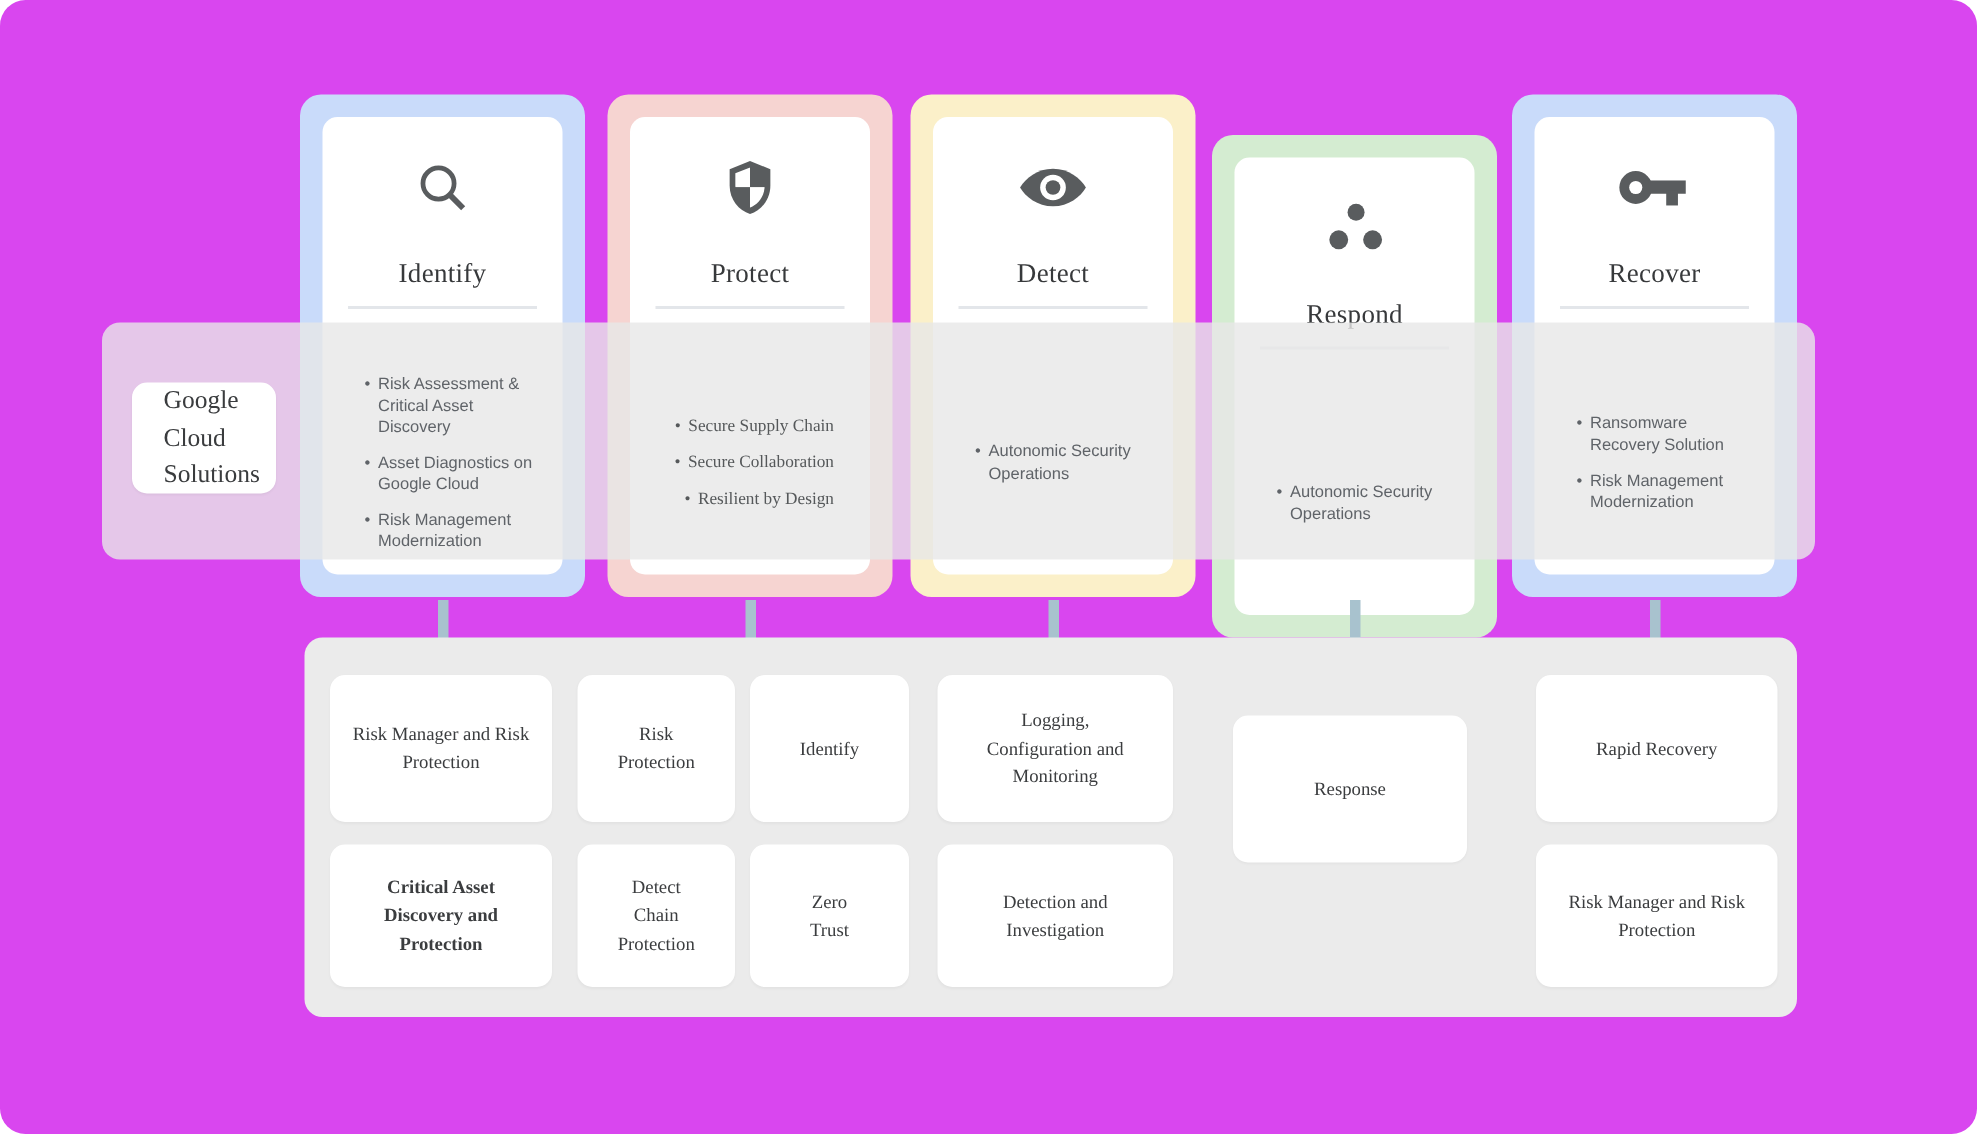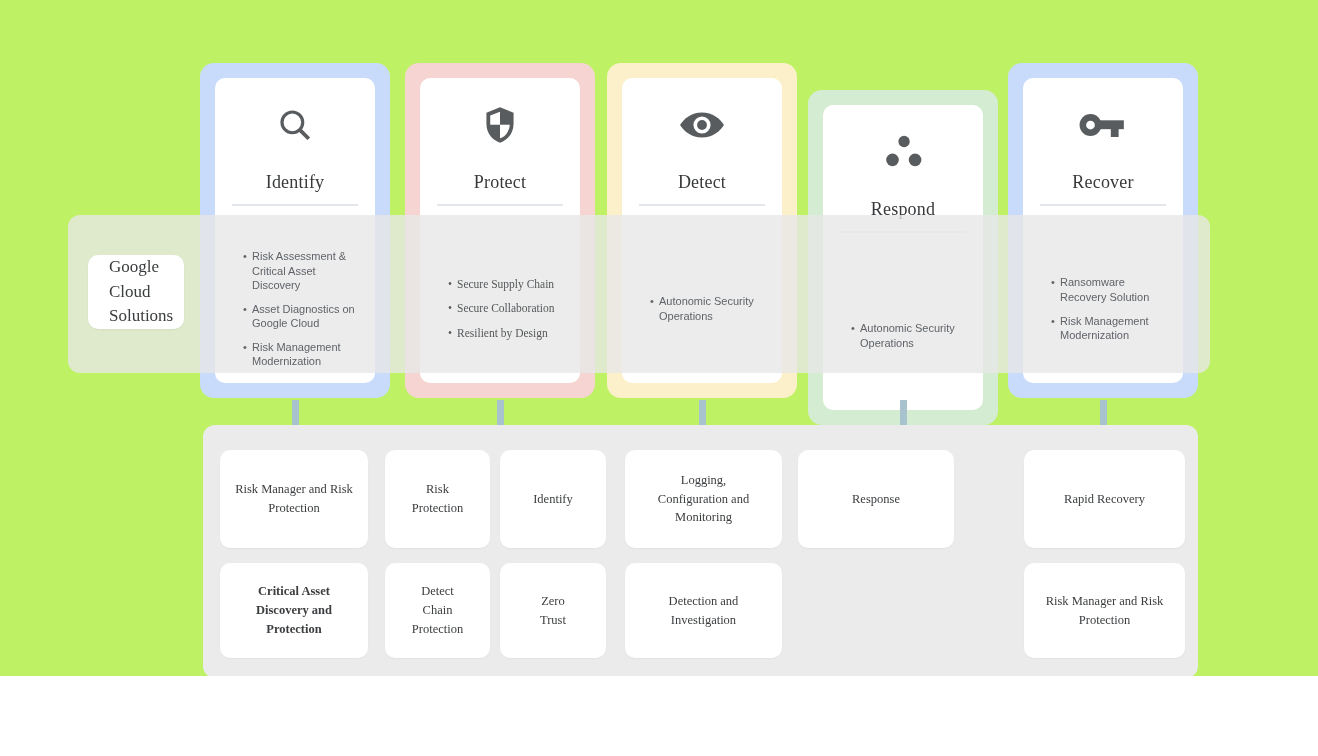--- a/index.html
+++ b/index.html
@@ -1,38 +1,38 @@
 <!DOCTYPE html>
 <html><head>
 <meta charset="utf-8">
 <style>
   html,body{margin:0;padding:0;background:#ffffff;}
   .canvas{
-    position:relative;width:1318px;height:676px;background:#bef264;
-    font-family:"Liberation Serif", serif;overflow:hidden;
+    position:relative;width:1318px;height:756px;background:#d946ef;
+    font-family:"Liberation Serif", serif;overflow:hidden;border-radius:17px;
   }
 
   
   .col{position:absolute;top:63px;width:190px;height:335px;border-radius:14px;}
   .col-identify{left:200px;} .col-protect{left:405px;} .col-detect{left:607px;}
   .col-respond{left:808px;margin-top:27px;} .col-recover{left:1008px;}
   .col-inner{
     position:absolute;left:15px;right:15px;top:15px;bottom:15px;
     background:#ffffff;border-radius:10px;
   }
   .icon-wrap{height:62px;margin-top:16px;display:flex;align-items:center;justify-content:center;}
   .col-title{
     margin-top:16px;text-align:center;font-size:18px;color:#37393b;letter-spacing:.2px;
   }
   .divider{width:126px;margin:11px auto 0;border-top:2px solid #e3e6ea;}
   .bullets{
     position:absolute;left:28px;top:152px;height:158px;width:122px;
     margin:0;padding:0;list-style:none;display:flex;flex-direction:column;
     justify-content:center;gap:9px;z-index:3;
-    font-family:"Liberation Sans", sans-serif;font-size:11px;line-height:1.32;color:#5f6368;
+    font-family:"Liberation Sans", sans-serif;font-size:11px;line-height:1.32;color:#5f6368;align-items:flex-end;
   }
   .bullets li{position:relative;padding-left:9px;}
   .bullets li::before{content:"\2022";position:absolute;left:0;top:0;}
   .col-protect .bullets{font-family:"Liberation Serif", serif;font-size:11.5px;width:108px;color:#55585a;}
 
   
   .band{
     position:absolute;left:68px;top:215px;width:1142px;height:158px;
     background:rgba(231,231,231,0.8);border-radius:12px;z-index:2;
   }
@@ -64,21 +64,21 @@
     display:flex;align-items:center;justify-content:center;text-align:center;
     font-size:12.5px;line-height:1.5;color:#3b3d3f;
     box-shadow:0 1px 2px rgba(0,0,0,0.04);
   }
   .row1{top:25px;height:98px;} .row2{top:138px;height:95px;}
   .cap span{display:block;}
   .b1{left:17px;width:148px;}  .b1 span{width:120px;}
   .b2{left:182px;width:105px;} .b2 span{width:66px;}
   .b3{left:297px;width:106px;}
   .b4{left:422px;width:157px;} .b4 span{width:92px;}
-  .b5{left:595px;width:156px;}
+  .b5{left:619px;width:156px;margin-top:27px;}
   .b6{left:821px;width:161px;}
   .c1{left:17px;width:148px;}  .c1 span{width:100px;font-weight:bold;}
   .c2{left:182px;width:105px;} .c2 span{width:62px;}
   .c3{left:297px;width:106px;} .c3 span{width:40px;}
   .c4{left:422px;width:157px;} .c4 span{width:100px;}
   .c6{left:821px;width:161px;} .c6 span{width:120px;}
 </style>
 </head>
 <body>
 

